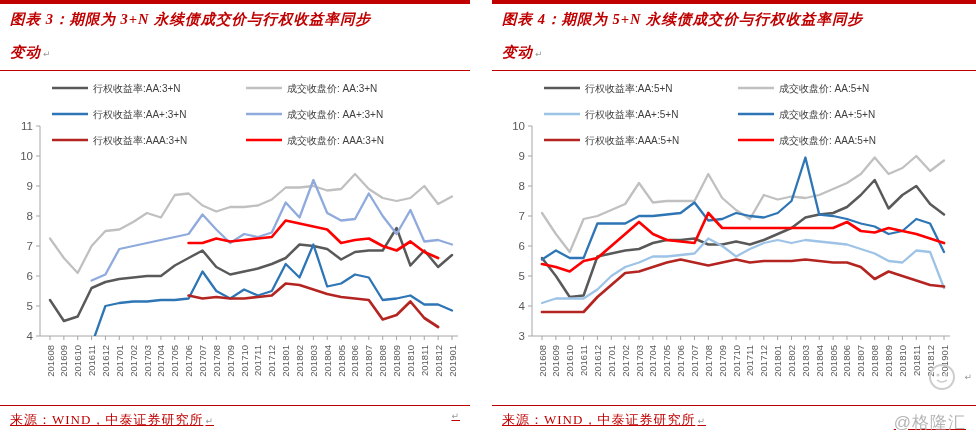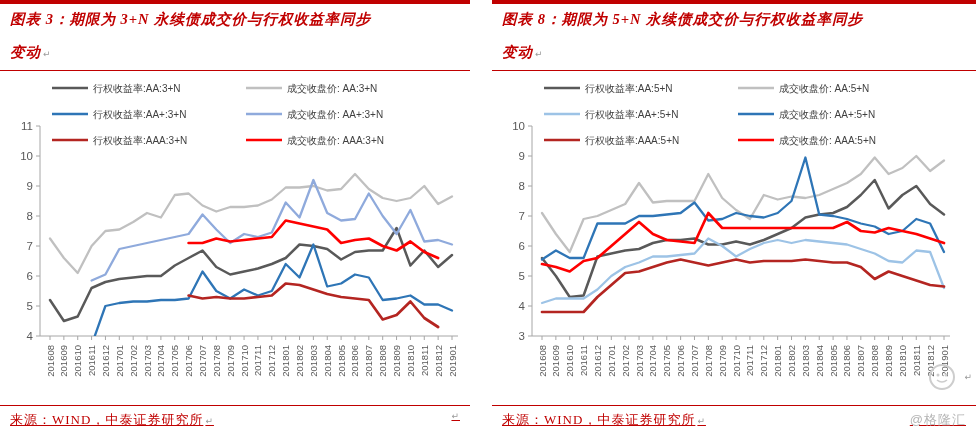--- a/index.html
+++ b/index.html
@@ -6,21 +6,21 @@
   body{width:976px;height:442px;overflow:hidden;font-family:"Liberation Serif",serif;}
   .page{width:976px;height:418px;background:#fff;display:flex;position:relative;}
   .panel{position:relative;width:470px;flex:0 0 auto;}
   .panel.right{width:484px;margin-left:22px;}
   .top-rule{height:4px;background:#c00000;}
   .fig-title{color:#c00000;font-weight:bold;font-style:italic;font-size:14.5px;line-height:25px;padding:3px 4px 0 10px;letter-spacing:1px;}
   .fig-title.l2{padding-top:0;margin-top:8px;}
   .thin-rule{border-top:1.5px solid #c00000;margin-top:3px;}
   .chart-svg{display:block;margin-top:1px;}
   .source-row{display:flex;justify-content:space-between;align-items:flex-start;color:#c00000;font-size:13px;padding:5px 10px 0 10px;letter-spacing:1px;text-decoration:underline;}
-  .handle{color:#b5b5b5;font-size:13px;letter-spacing:1px;font-family:"Liberation Sans",sans-serif;}
+  .handle{color:#b5b5b5;font-size:17px;letter-spacing:1px;font-family:"Liberation Sans",sans-serif;}
   .pmark{color:#9a9a9a;font-size:9px;margin-left:2px;font-style:normal;font-weight:normal;font-family:"DejaVu Sans",sans-serif;}
   .watermark{position:absolute;right:2px;top:362px;display:flex;align-items:center;gap:5px;color:#c9c9c9;font-size:26px;font-weight:bold;letter-spacing:2px;white-space:nowrap;z-index:5;background:rgba(255,255,255,0.0);}
   .watermark .wm-text{opacity:.9;}
 </style>
 </head>
 <body>
 
 <div class="page">
 
   <div class="panel">
@@ -153,21 +153,21 @@
       </svg>
     <div class="thin-rule"></div>
     <div class="source-row">
       <span><span>来源：WIND，中泰证券研究所</span><span class="pmark">↵</span></span>
       <span class="pmark">↵</span>
     </div>
   </div>
 
   <div class="panel right">
     <div class="top-rule"></div>
-    <div class="fig-title">图表 8：期限为 5+N 永续债成交价与行权收益率同步</div>
+    <div class="fig-title">图表 4：期限为 5+N 永续债成交价与行权收益率同步</div>
     <div class="fig-title l2"><span>变动</span><span class="pmark">↵</span></div>
     <div class="thin-rule"></div>
     <svg class="chart-svg" width="470" height="330" viewBox="0 0 470 330">
         <defs>
           <clipPath id="clip1">
             <rect x="40" y="46" width="424" height="218"></rect>
           </clipPath>
         </defs>
         <g>
           <line x1="40" y1="54" x2="40" y2="264" stroke="#a6a6a6" stroke-width="1"></line>

